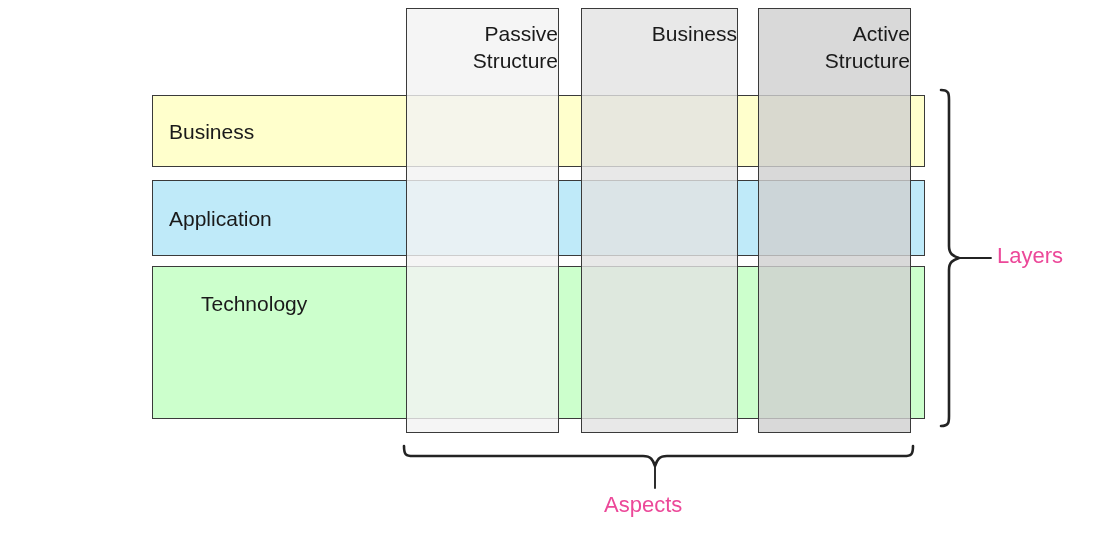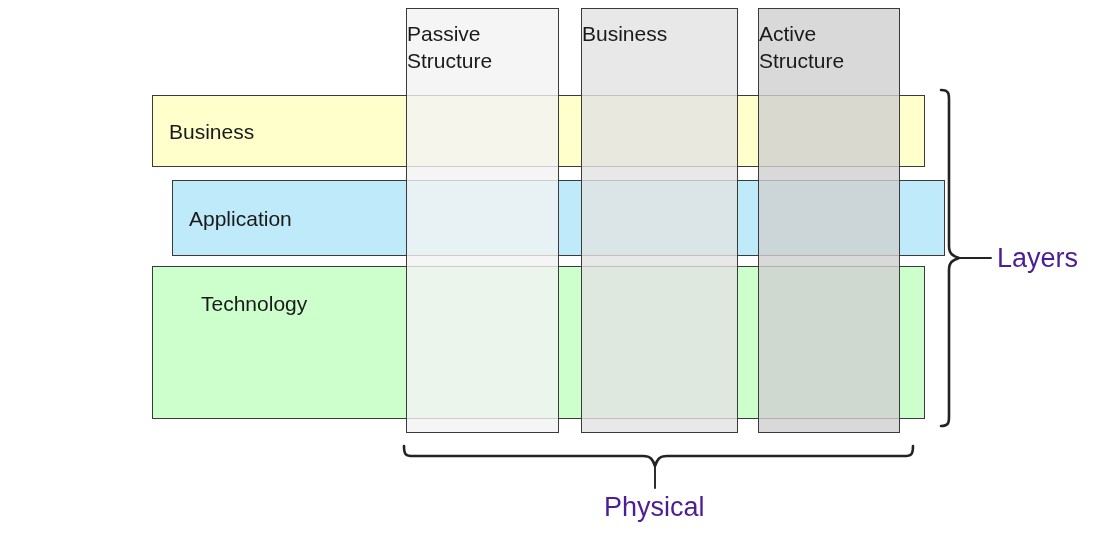--- a/index.html
+++ b/index.html
@@ -32,21 +32,21 @@
     align-items: center;
     z-index: 1;
   }
   .layer-row .layer-label {
     padding-left: 16px;
     line-height: 1;
     white-space: nowrap;
   }
 
   #row-business   { left: 152px; top: 95px;  width: 773px; height: 72px; background: #ffffcc; align-items: center; }
-  #row-application{ left: 152px; top: 180px; width: 773px; height: 76px; background: #bfeaf9; margin-left: 20px; }
+  #row-application{ left: 152px; top: 180px; width: 773px; height: 76px; background: #bfeaf9; }
   #row-technology { left: 152px; top: 266px; width: 773px; height: 153px; background: #ccffcc;
                     display: block; }
   #row-technology .layer-label {
     position: absolute;
     left: 0; top: 0;
     height: 73px;
     display: flex;
     align-items: center;
     padding-left: 48px;
   }
@@ -70,30 +70,30 @@
     position: absolute;
     box-sizing: border-box;
     top: 8px;
     height: 425px;
     border: 1.6px solid #3a3a3a;
     z-index: 5;
     display: block;
   }
   .aspect-col .aspect-label {
     display: block;
-    text-align: left;
+    text-align: right;
     font-size: 21px;
     color: #1a1a1a;
     line-height: 1.28;
     padding-top: 12px;
     white-space: pre-line;
   }
   #col-passive  { left: 406px; width: 153px; background: rgba(242,242,242,0.80); }
   #col-behavior { left: 581px; width: 157px; background: rgba(226,226,226,0.80); }
-  #col-active   { left: 758px; width: 142px; background: rgba(208,208,208,0.80); }
+  #col-active   { left: 758px; width: 153px; background: rgba(208,208,208,0.80); }
 
   
   .brace-svg {
     position: absolute;
     z-index: 9;
     overflow: visible;
   }
   .brace-path {
     fill: none;
     stroke: #232323;
@@ -105,22 +105,22 @@
     fill: none;
     stroke: #232323;
     stroke-width: 1.9;
     stroke-linecap: round;
   }
   #brace-layers-svg  { left: 935px; top: 88px;  width: 62px;  height: 340px; }
   #brace-aspects-svg { left: 400px; top: 444px; width: 516px; height: 50px; }
 
   .brace-caption {
     position: absolute;
-    font-size: 27px;
-    color: #4c1d95;
+    font-size: 22px;
+    color: #ec4899;
     white-space: nowrap;
     z-index: 10;
   }
   #label-layers  { left: 997px; top: 243px; }
   #label-aspects { left: 604px; top: 492px; }
 </style>
 </head>
 <body>
 
 <div id="canvas">
@@ -167,15 +167,15 @@
   <svg id="brace-aspects-svg" class="brace-svg" viewBox="0 0 516 50">
     <path class="brace-path" d="M 4,2
              C 4,11 6,12 13,12
              L 243,12
              C 251,12 253,16 255,22
              C 257,16 259,12 267,12
              L 504,12
              C 511,12 513,11 513,2"></path>
     <path class="brace-stub" d="M 255,22 L 255,44"></path>
   </svg>
-  <div id="label-aspects" class="brace-caption">Physical</div>
+  <div id="label-aspects" class="brace-caption">Aspects</div>
 
 </div>
 
 </body></html>

